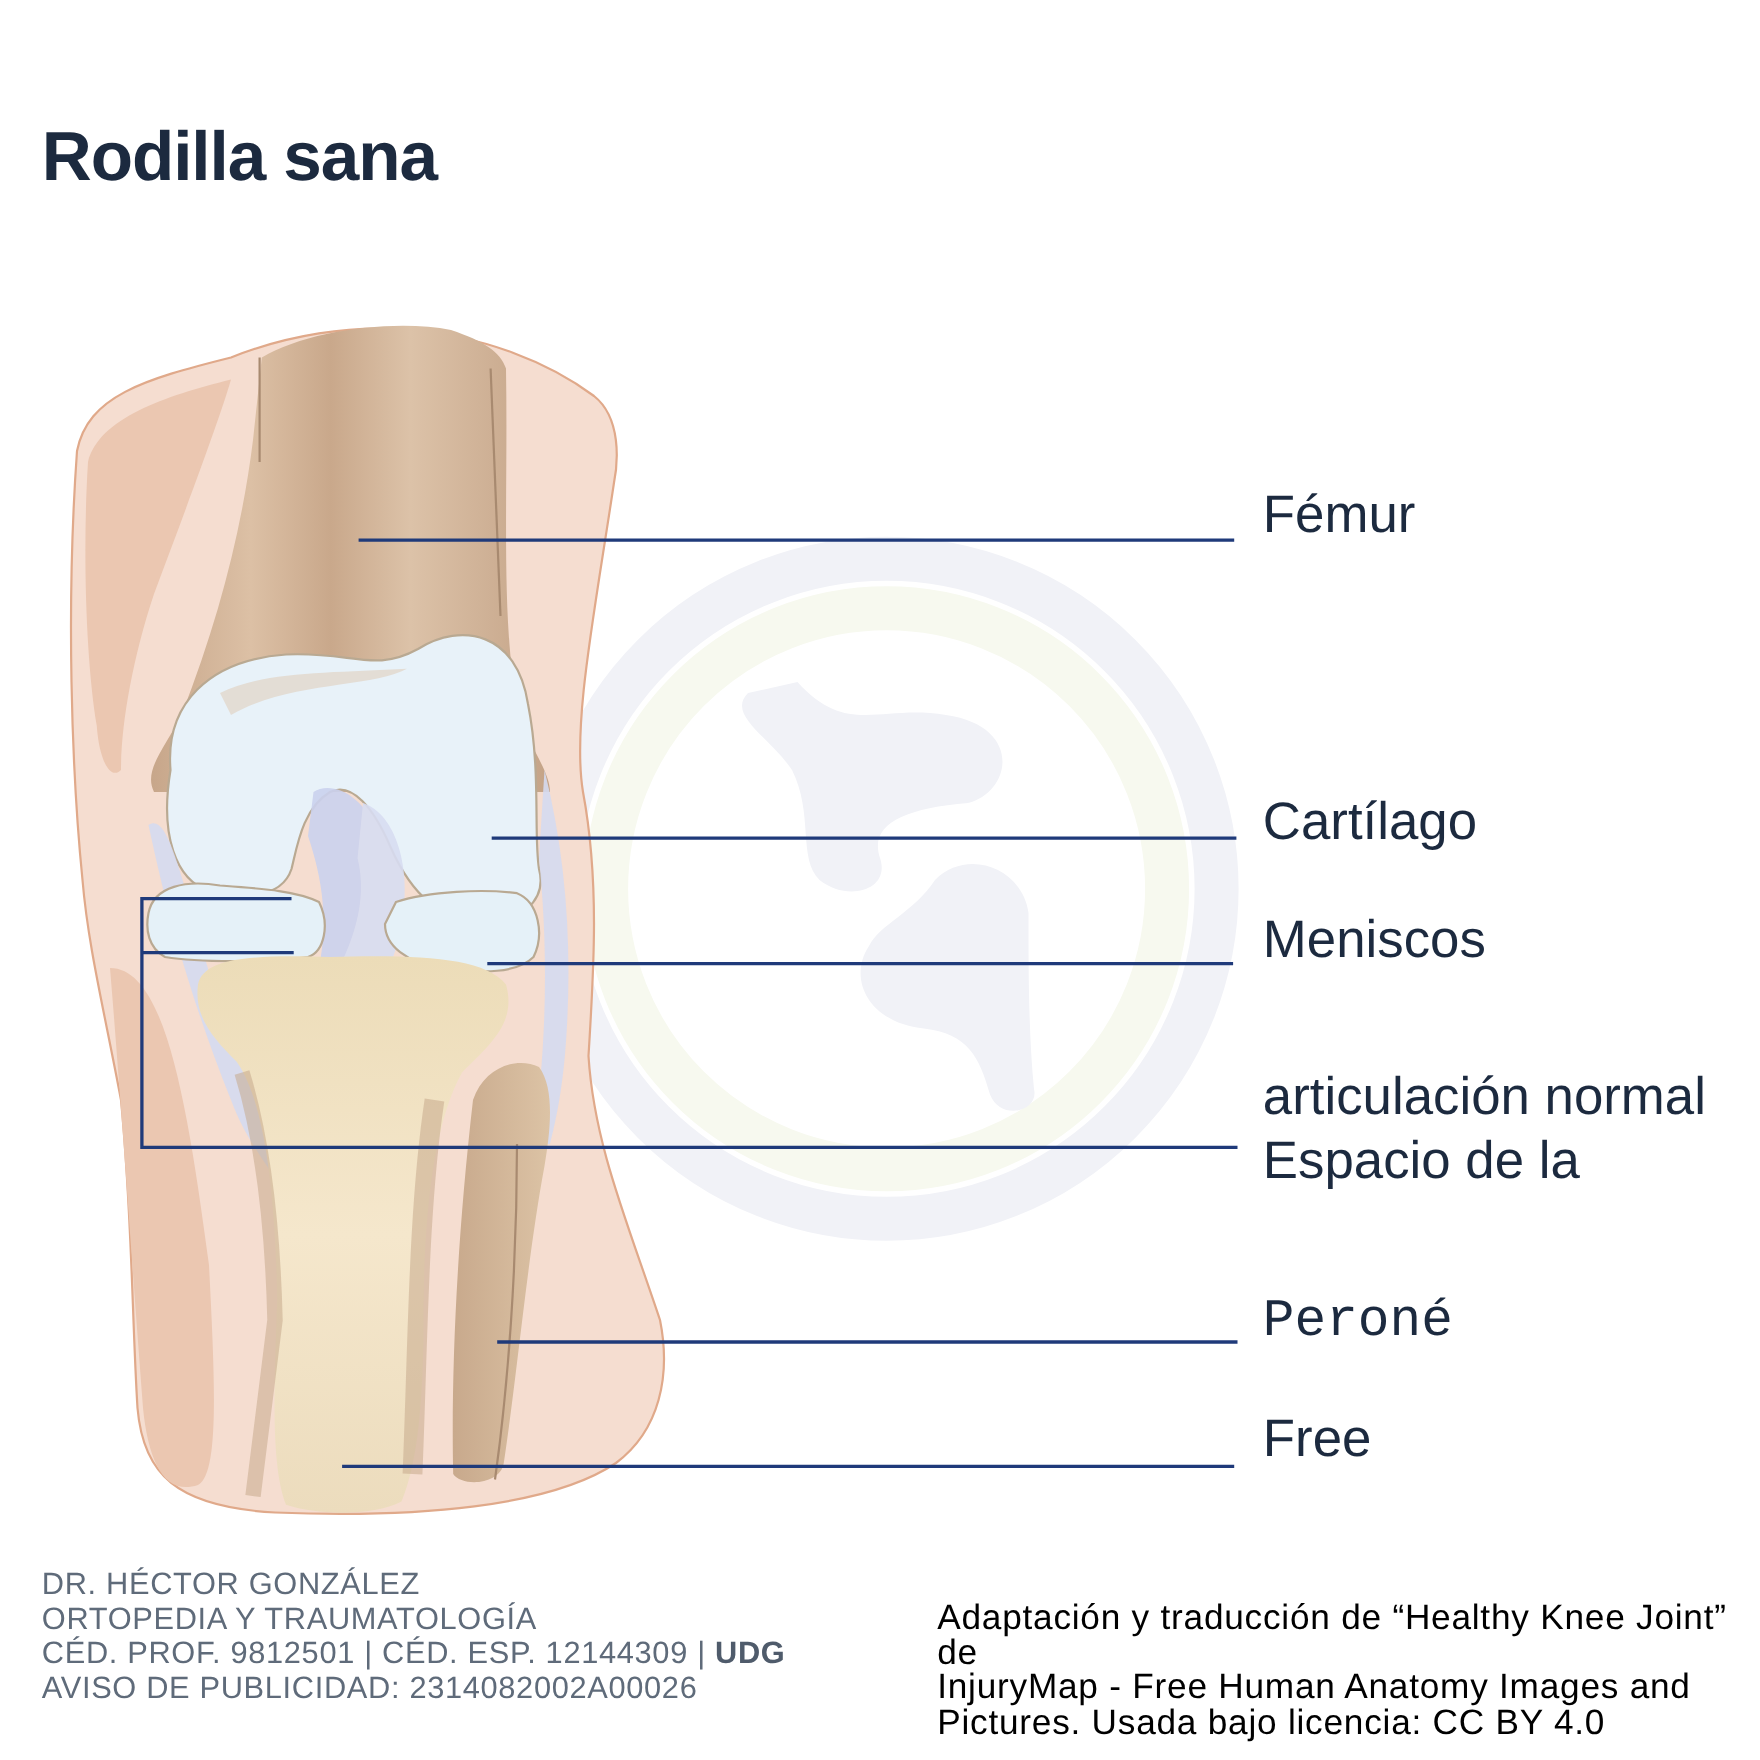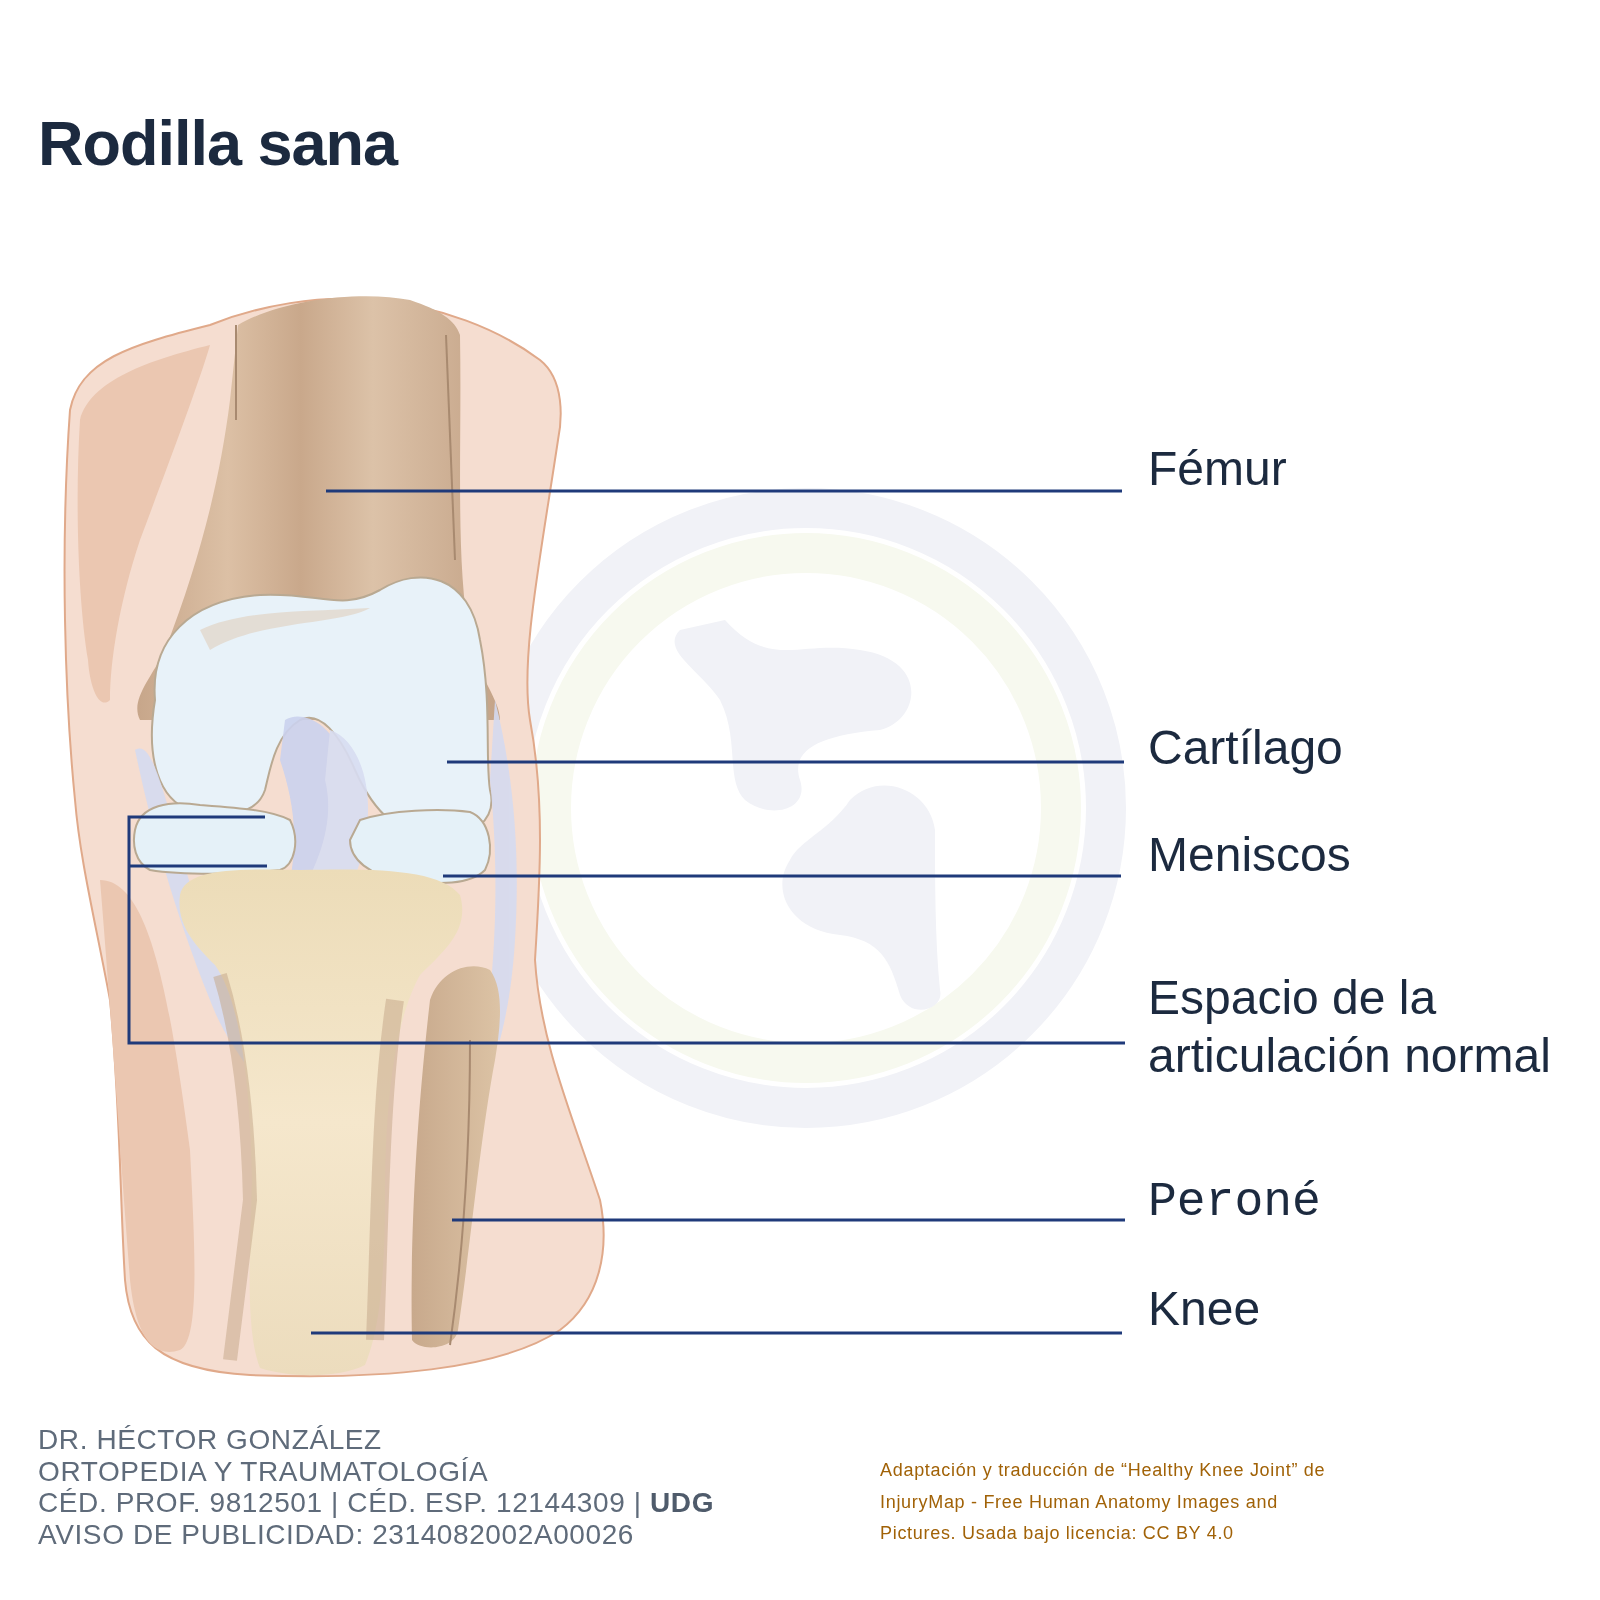--- a/index.html
+++ b/index.html
@@ -6,21 +6,21 @@
   body { width: 1600px; height: 1600px; position: relative; overflow: hidden;
          font-family: "Liberation Sans", "DejaVu Sans", sans-serif; }
   .title { position: absolute; left: 38px; top: 112px; font-size: 63px; font-weight: 700;
            color: #1c2a3f; letter-spacing: -1px; line-height: 1; }
   .art { position: absolute; left: 0; top: 0; width: 1600px; height: 1600px; }
   .label { position: absolute; left: 1148px; font-size: 48px; color: #1c2a3f; line-height: 58px;
            white-space: nowrap; }
   .footer-left { position: absolute; left: 38px; top: 1424px; font-size: 28px; color: #5f6b7a;
                  line-height: 31.5px; letter-spacing: 0.6px; text-transform: none; }
   .footer-left .bold { font-weight: 700; color: #4f5b6b; }
-  .footer-right { position: absolute; left: 880px; top: 1455px; font-size: 18px; color: #a16207;
+  .footer-right { position: absolute; left: 852px; top: 1455px; font-size: 32px; color: #000000;
                   line-height: 31.5px; letter-spacing: 0.7px; }
 </style>
 </head>
 <body>
 
 <svg class="art" viewBox="0 0 1600 1600" xmlns="http://www.w3.org/2000/svg">
   <defs>
     <linearGradient id="femurShaft" x1="0" y1="0" x2="1" y2="0">
       <stop offset="0" stop-color="#c7a68a"></stop>
       <stop offset="0.25" stop-color="#dcc0a5"></stop>
@@ -85,25 +85,25 @@
     <line x1="311" y1="1333" x2="1122" y2="1333"></line>
   </g>
 </svg>
 
 <div class="title">Rodilla sana</div>
 
 <div class="label" style="top:440px;">Fémur</div>
 <div class="label" style="top:719px;">Cartílago</div>
 <div class="label" style="top:826px;">Meniscos</div>
 <div class="label" style="top:969px;">
+  <div>articulación normal</div>
   <div>Espacio de la</div>
-  <div>articulación normal</div>
 </div>
 <div class="label" style="top:1173px;font-family:Liberation Mono, monospace;">Peroné</div>
-<div class="label" style="top:1280px;">Knee</div>
+<div class="label" style="top:1280px;">Free</div>
 
 <div class="footer-left">
   <div>DR. HÉCTOR GONZÁLEZ</div>
   <div>ORTOPEDIA Y  TRAUMATOLOGÍA</div>
   <div><span>CÉD. PROF. 9812501 | CÉD. ESP. 12144309 | </span><span class="bold">UDG</span></div>
   <div>AVISO DE PUBLICIDAD: 2314082002A00026</div>
 </div>
 
 <div class="footer-right">
   <div>Adaptación y traducción de “Healthy Knee Joint” de</div>

